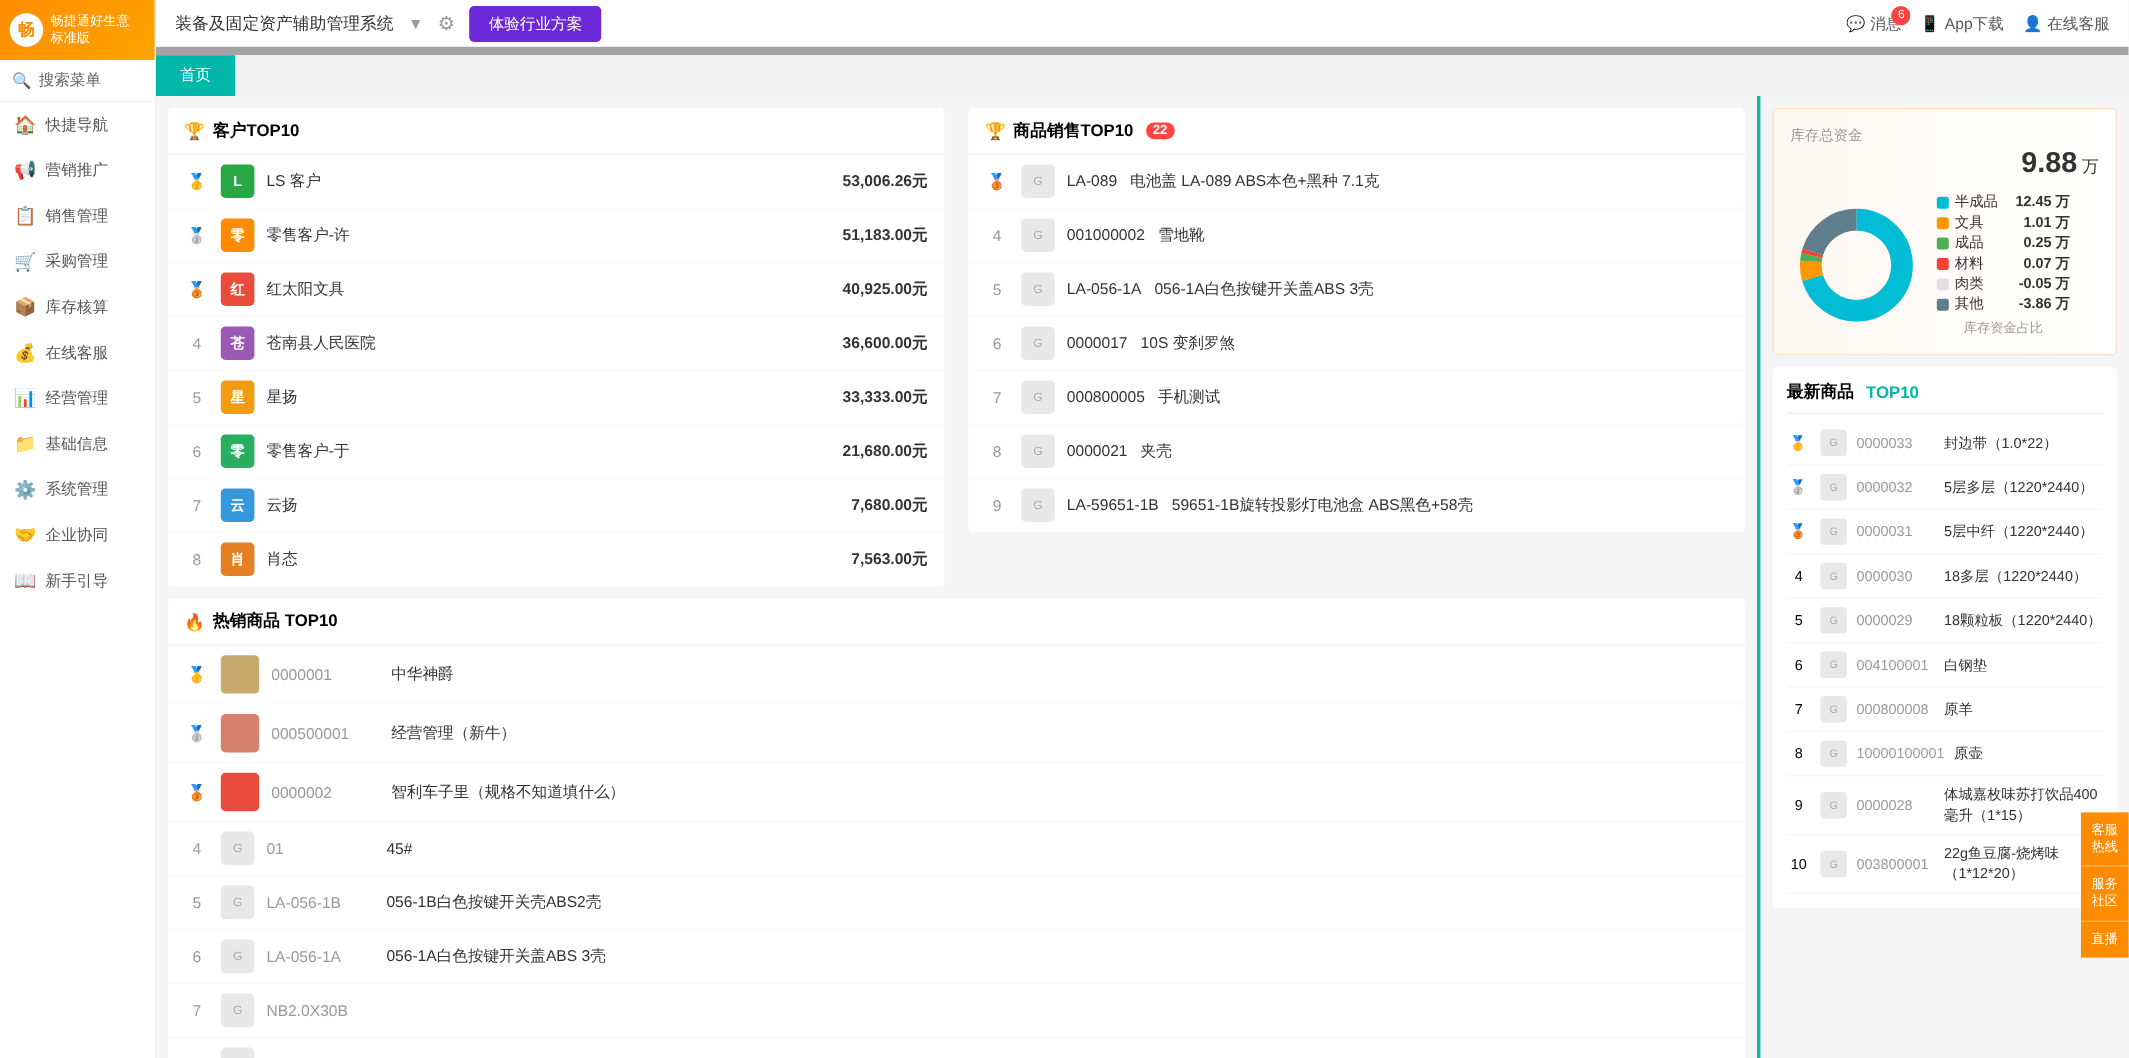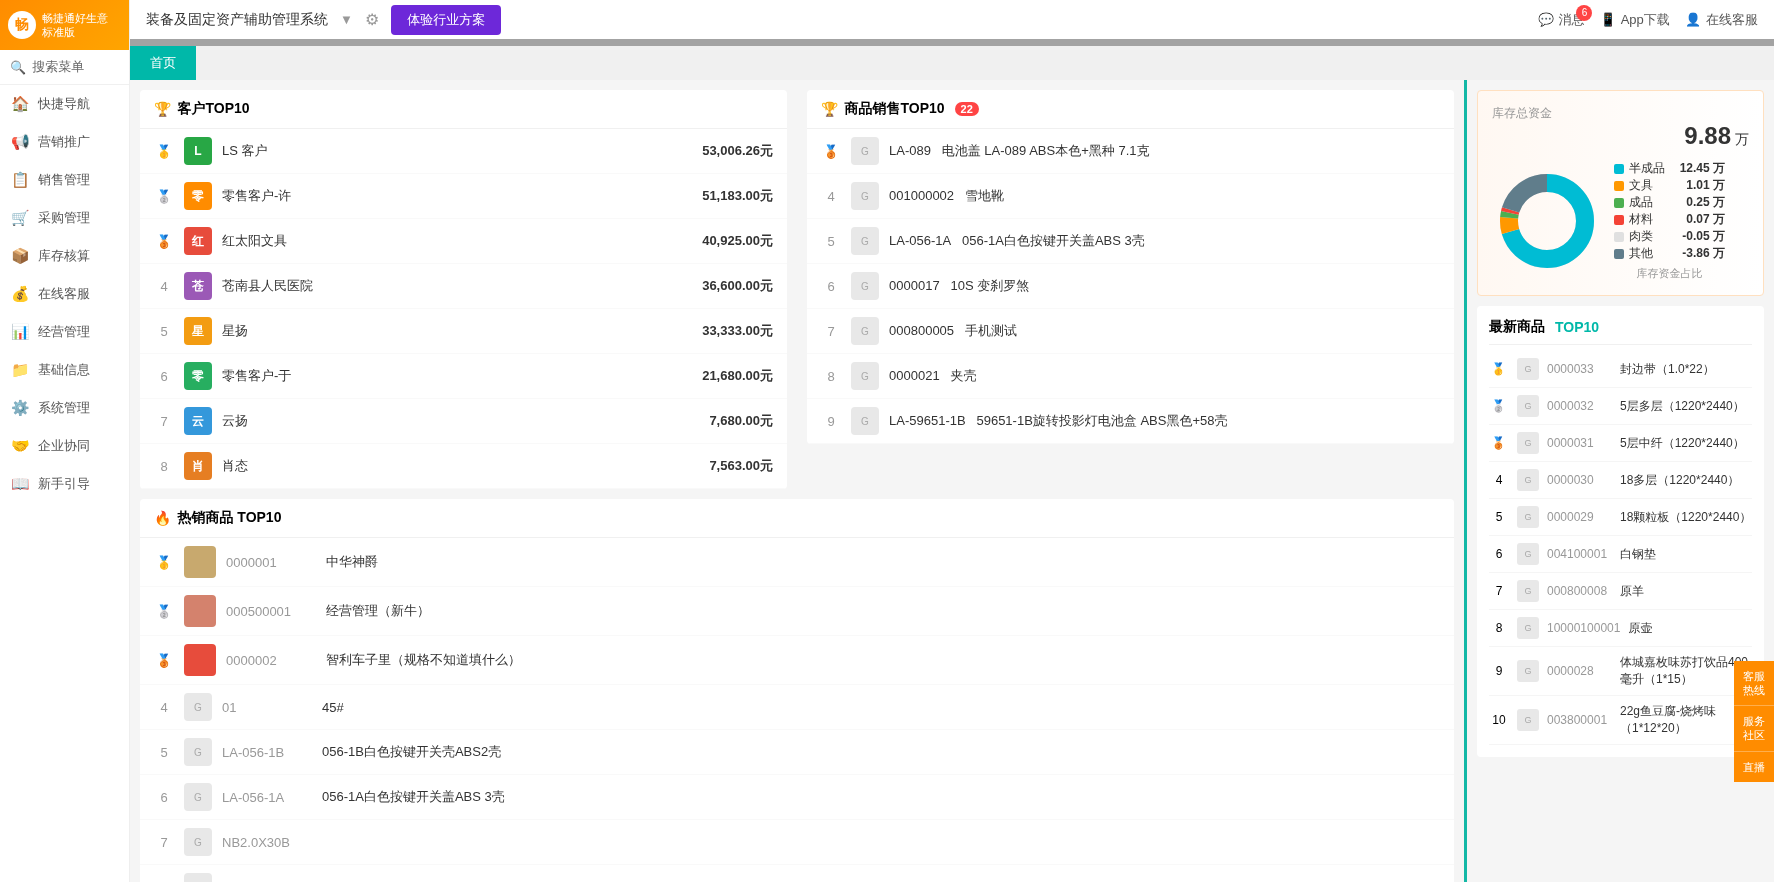--- a/index.html
+++ b/index.html
@@ -220,21 +220,21 @@
 
     
     .medal-gold { color: #FFD700; }
     .medal-silver { color: #C0C0C0; }
     .medal-bronze { color: #CD7F32; }
 
     
     .float-cs {
       position: fixed;
       right: 0;
-      bottom: 100px;
+      bottom: 84px;
       display: flex;
       flex-direction: column;
       z-index: 999;
     }
     .float-btn {
       background: #ff8c00;
       color: #fff;
       width: 40px;
       padding: 8px 4px;
       text-align: center;

